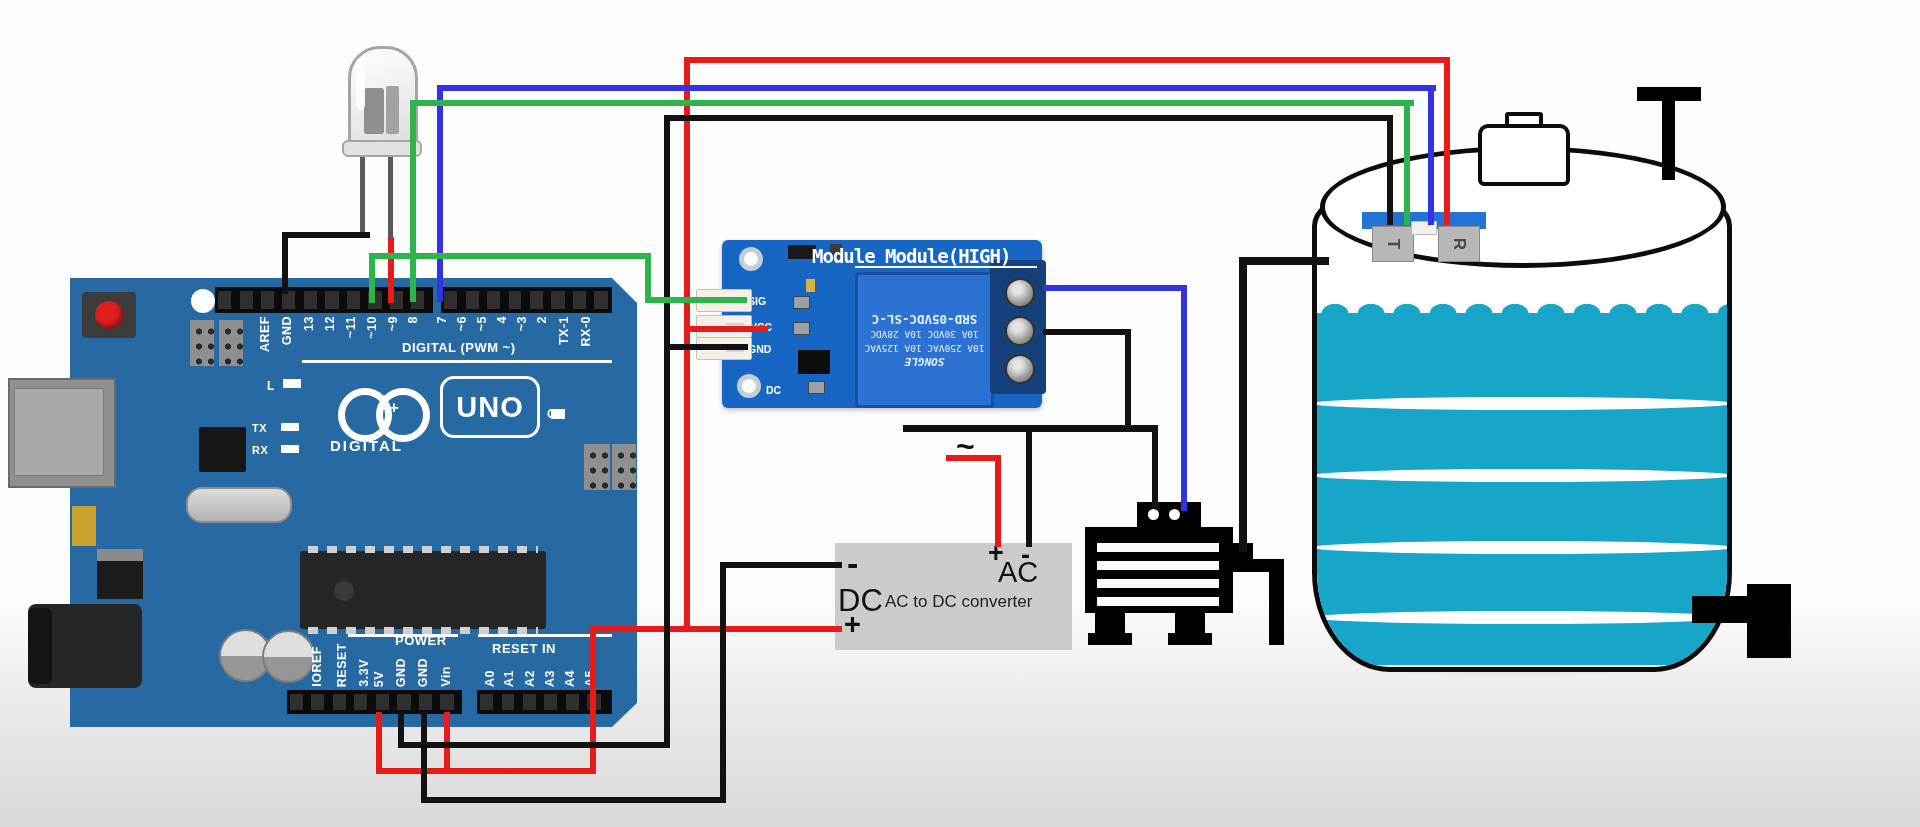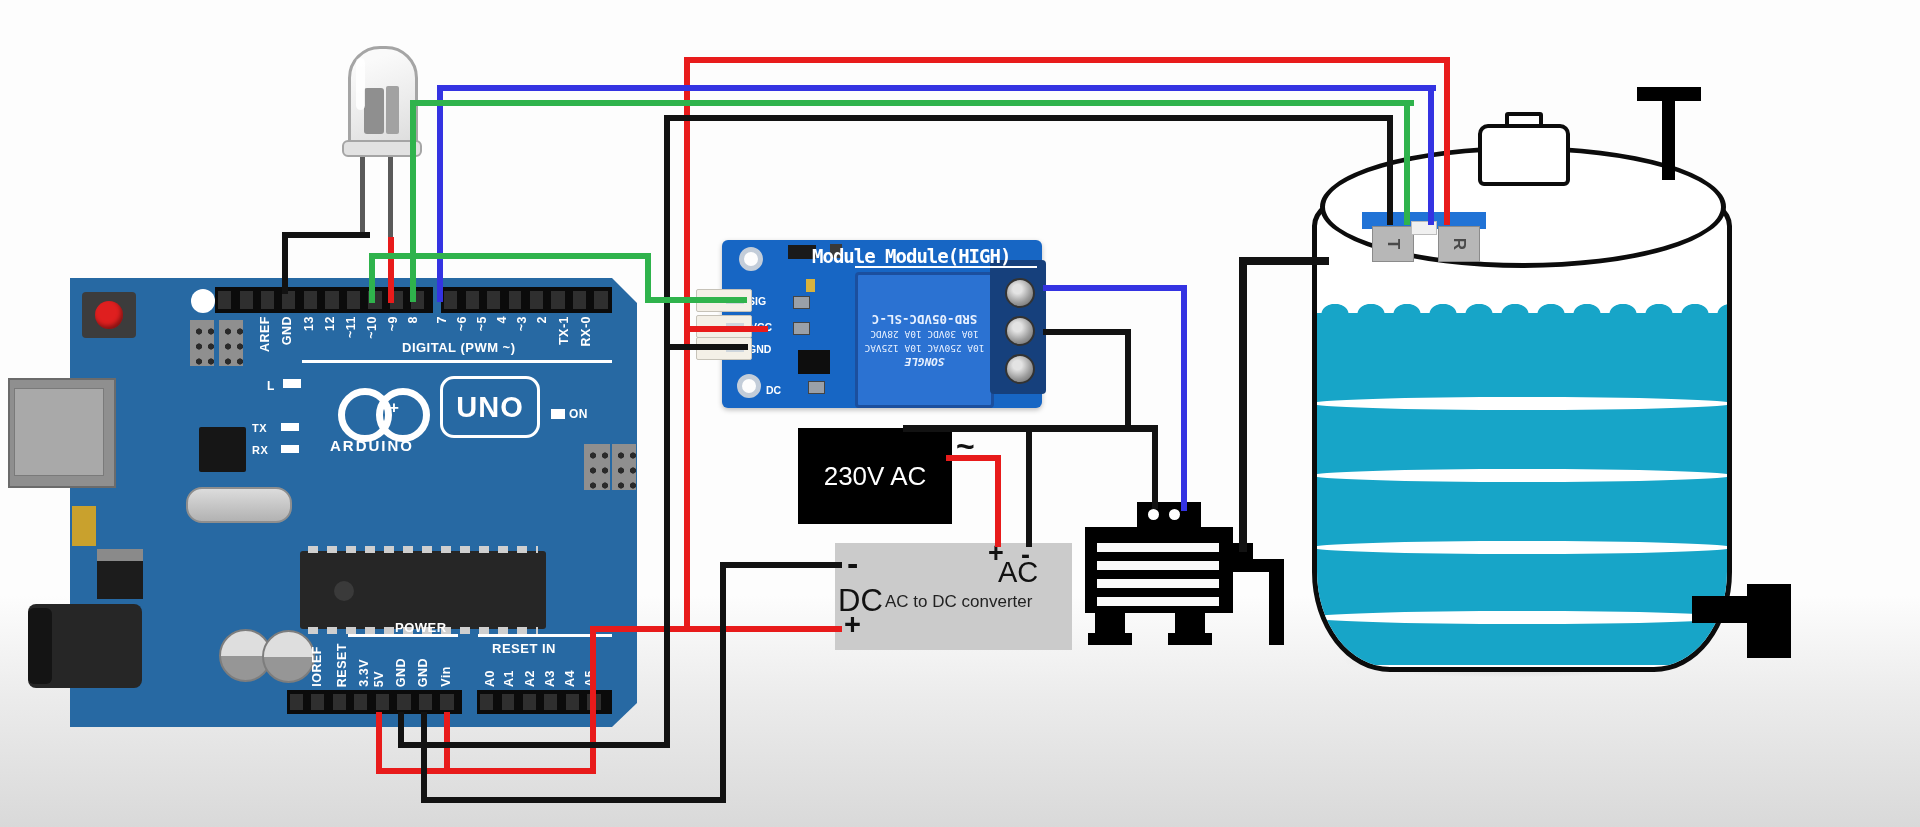--- a/index.html
+++ b/index.html
@@ -87,40 +87,40 @@
   <div class="blab" style="left:267px;top:379px;font-size:12px;">L</div>
   <div class="abs" style="left:283px;top:379px;width:18px;height:9px;background:#fff;z-index:4;"></div>
   <div class="blab" style="left:252px;top:422px;font-size:11px;">TX</div>
   <div class="abs" style="left:281px;top:423px;width:18px;height:8px;background:#fff;z-index:4;"></div>
   <div class="blab" style="left:252px;top:444px;font-size:11px;">RX</div>
   <div class="abs" style="left:281px;top:445px;width:18px;height:8px;background:#fff;z-index:4;"></div>
 
   <div class="ring" style="left:338px;top:388px;"></div>
   <div class="ring" style="left:376px;top:388px;"></div>
   <div class="blab" style="left:389px;top:398px;font-size:17px;">+</div>
-  <div class="blab" style="left:330px;top:437px;font-size:15px;letter-spacing:2px;">ARDUINO</div>
+  <div class="blab" style="left:330px;top:437px;font-size:15px;letter-spacing:2px;">DIGITAL</div>
   <div class="abs" style="left:440px;top:376px;width:94px;height:56px;border:3.5px solid #fff;border-radius:14px;z-index:4;display:flex;align-items:center;justify-content:center;">
     <span style="color:#fff;font:700 29px 'Liberation Sans',sans-serif;letter-spacing:1px;">UNO</span>
   </div>
   <div class="abs" style="left:551px;top:409px;width:14px;height:10px;background:#fff;z-index:4;"></div>
-  <div class="blab" style="left:569px;top:407px;font-size:12px;">ON</div>
+  <div class="blab" style="left:547px;top:407px;font-size:12px;">ON</div>
 
   <div class="abs" style="left:199px;top:427px;width:47px;height:45px;background:#161616;border-radius:2px;z-index:3;"></div>
   <div class="abs" style="left:186px;top:487px;width:102px;height:32px;background:linear-gradient(180deg,#dcdcdc,#b2b2b2);border:2px solid #8e8e8e;border-radius:16px;z-index:3;"></div>
   <div class="dip"></div>
   <div class="abs" style="left:334px;top:581px;width:20px;height:20px;background:#3a3a3a;border-radius:50%;z-index:4;"></div>
   <div class="abs" style="left:97px;top:549px;width:46px;height:50px;background:#1c1c1c;z-index:3;"></div>
   <div class="abs" style="left:97px;top:549px;width:46px;height:12px;background:#8a8a8a;z-index:4;"></div>
   <div class="abs" style="left:72px;top:506px;width:24px;height:40px;background:#c9a12d;z-index:3;"></div>
   <div class="cap" style="left:219px;top:629px;"></div>
   <div class="cap" style="left:262px;top:630px;"></div>
 
   <div class="wline" style="left:348px;top:634px;width:110px;height:2.5px;"></div>
   <div class="wline" style="left:478px;top:634px;width:134px;height:2.5px;"></div>
-  <div class="blab" style="left:395px;top:620px;text-align:right;">POWER</div>
+  <div class="blab" style="left:395px;top:633px;text-align:right;">POWER</div>
   <div class="blab" style="left:492px;top:641px;">RESET IN</div>
   <div class="hdr" style="left:287px;top:690px;width:175px;height:24px;"></div>
   <div class="hdr" style="left:477px;top:690px;width:135px;height:24px;"></div>
 
   <div class="abs" style="left:360px;top:150px;width:5px;height:84px;background:#5a5a5a;z-index:6;"></div>
   <div class="abs" style="left:388px;top:150px;width:5px;height:88px;background:#5a5a5a;z-index:6;"></div>
   <div class="abs" style="left:348px;top:46px;width:64px;height:102px;border:3px solid #a5a5a5;border-radius:32px 32px 12px 12px;background:linear-gradient(160deg,#fafafa 15%,#ececec 55%,#dedede 90%);z-index:7;"></div>
   <div class="abs" style="left:364px;top:88px;width:20px;height:46px;background:#8f8f8f;border-radius:3px;z-index:8;"></div>
   <div class="abs" style="left:386px;top:86px;width:13px;height:48px;background:#a2a2a2;border-radius:2px;z-index:8;"></div>
   <div class="abs" style="left:356px;top:58px;width:9px;height:52px;background:rgba(255,255,255,.85);border-radius:6px;z-index:9;"></div>
@@ -151,23 +151,20 @@
   <div class="screw" style="top:316px;"></div>
   <div class="screw" style="top:354px;"></div>
   <div class="housing" style="top:289px;"></div>
   <div class="housing" style="top:315px;"></div>
   <div class="housing" style="top:337px;"></div>
   <div class="stub" style="top:297px;"></div>
   <div class="stub" style="top:323px;"></div>
   <div class="stub" style="top:345px;"></div>
   <div class="rpin" style="left:766px;top:384px;">DC</div>
 
-  <div class="abs" style="left:798px;top:428px;width:154px;height:96px;background:var(--acbox);z-index:20;display:flex;align-items:center;justify-content:center;">
-    <span style="color:#fff;font:26px 'Liberation Sans',sans-serif;">230V AC</span>
-  </div>
   <div class="t" style="left:956px;top:428px;font:700 32px 'Liberation Sans',sans-serif;">~</div>
 
   <div class="abs" style="left:835px;top:543px;width:237px;height:107px;background:var(--conv);z-index:15;"></div>
   <div class="t" style="left:847px;top:544px;font:700 34px 'Liberation Sans',sans-serif;z-index:16;">-</div>
   <div class="t" style="left:838px;top:583px;font:31px 'Liberation Sans',sans-serif;z-index:16;">DC</div>
   <div class="t" style="left:844px;top:608px;font:700 29px 'Liberation Sans',sans-serif;z-index:16;">+</div>
   <div class="t" style="left:988px;top:538px;font:700 27px 'Liberation Sans',sans-serif;z-index:16;">+</div>
   <div class="t" style="left:1021px;top:540px;font:700 27px 'Liberation Sans',sans-serif;z-index:16;">-</div>
   <div class="t" style="left:998px;top:556px;font:29px 'Liberation Sans',sans-serif;z-index:16;">AC</div>
   <div class="t" style="left:885px;top:592px;font:17px 'Liberation Sans',sans-serif;color:#222;z-index:16;">AC to DC converter</div>

